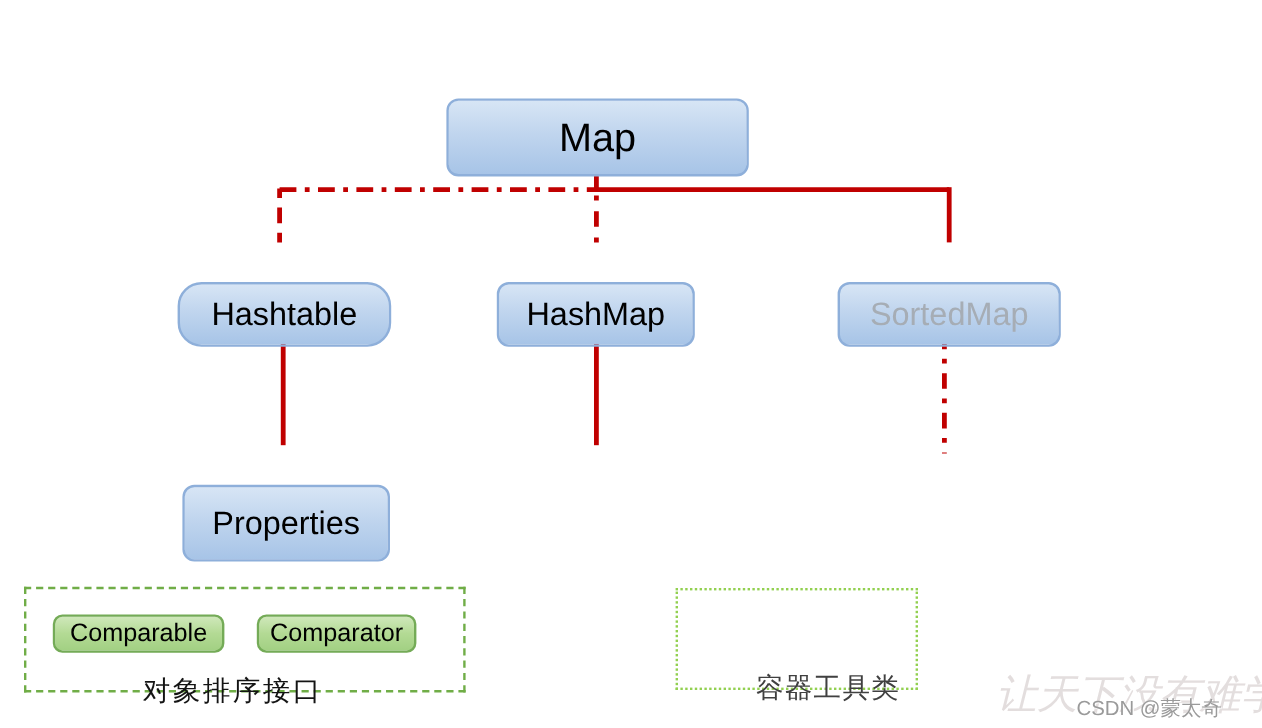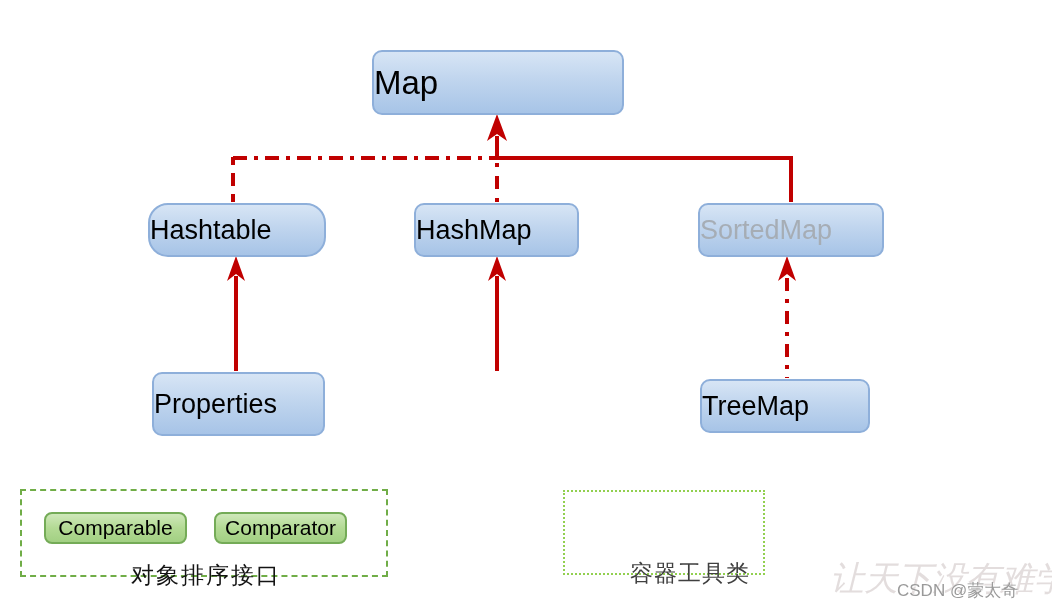--- a/index.html
+++ b/index.html
@@ -31,25 +31,27 @@
     pointer-events: none;
   }
   .edge { stroke: #c00000; stroke-width: 4; fill: none; }
   .edge-head { fill: #c00000; stroke: none; }
 
   
   .node {
     position: absolute;
     display: flex;
     align-items: center;
+    justify-content: center;
     background: linear-gradient(180deg, #d7e5f5 0%, #c0d5ee 45%, #a7c4e7 100%);
     border: 2px solid #8eafda;
     border-radius: 10px;
     color: #000000;
     box-sizing: border-box;
+    margin-top: 32px;
   }
   .node-map           { left: 372px; top:  50px; width: 252px; height: 65px; font-size: 33px; }
   .node-hashtable     { left: 148px; top: 203px; width: 178px; height: 54px; font-size: 27px; border-radius: 20px; }
   .node-hashmap       { left: 414px; top: 203px; width: 165px; height: 54px; font-size: 27px; }
   .node-sortedmap     { left: 698px; top: 203px; width: 186px; height: 54px; font-size: 27px; color: #a6adb5; }
   .node-properties    { left: 152px; top: 372px; width: 173px; height: 64px; font-size: 27px; }
   .node-linkedhashmap { left: 378px; top: 372px; width: 259px; height: 57px; font-size: 28px; }
   .node-treemap       { left: 700px; top: 379px; width: 170px; height: 54px; font-size: 27px; }
 
   
@@ -69,21 +71,21 @@
     border: 2px solid #74ab57;
     border-radius: 8px;
     color: #000;
     font-size: 21px;
     box-sizing: border-box;
   }
   .btn-comparable { left: 44px;  top: 512px; width: 143px; height: 32px; }
   .btn-comparator { left: 214px; top: 512px; width: 133px; height: 32px; }
   .sort-caption {
     position: absolute;
-    left: 131px; top: 560px;
+    left: 119px; top: 560px;
     font-size: 23px;
     color: #141414;
     letter-spacing: 2px;
     z-index: 3;
   }
 
   
   .util-box {
     position: absolute;
     left: 563px; top: 490px;
@@ -173,23 +175,20 @@
     </div>
   <div class="node node-hashmap">
       <span>HashMap</span>
     </div>
   <div class="node node-sortedmap">
       <span>SortedMap</span>
     </div>
   <div class="node node-properties">
       <span>Properties</span>
     </div>
-  <div class="node node-treemap">
-      <span>TreeMap</span>
-    </div>
 
   <div class="sort-box"></div>
   <div class="green-btn btn-comparable">
       <span>Comparable</span>
     </div>
   <div class="green-btn btn-comparator">
       <span>Comparator</span>
     </div>
   <div class="sort-caption">对象排序接口</div>
 

